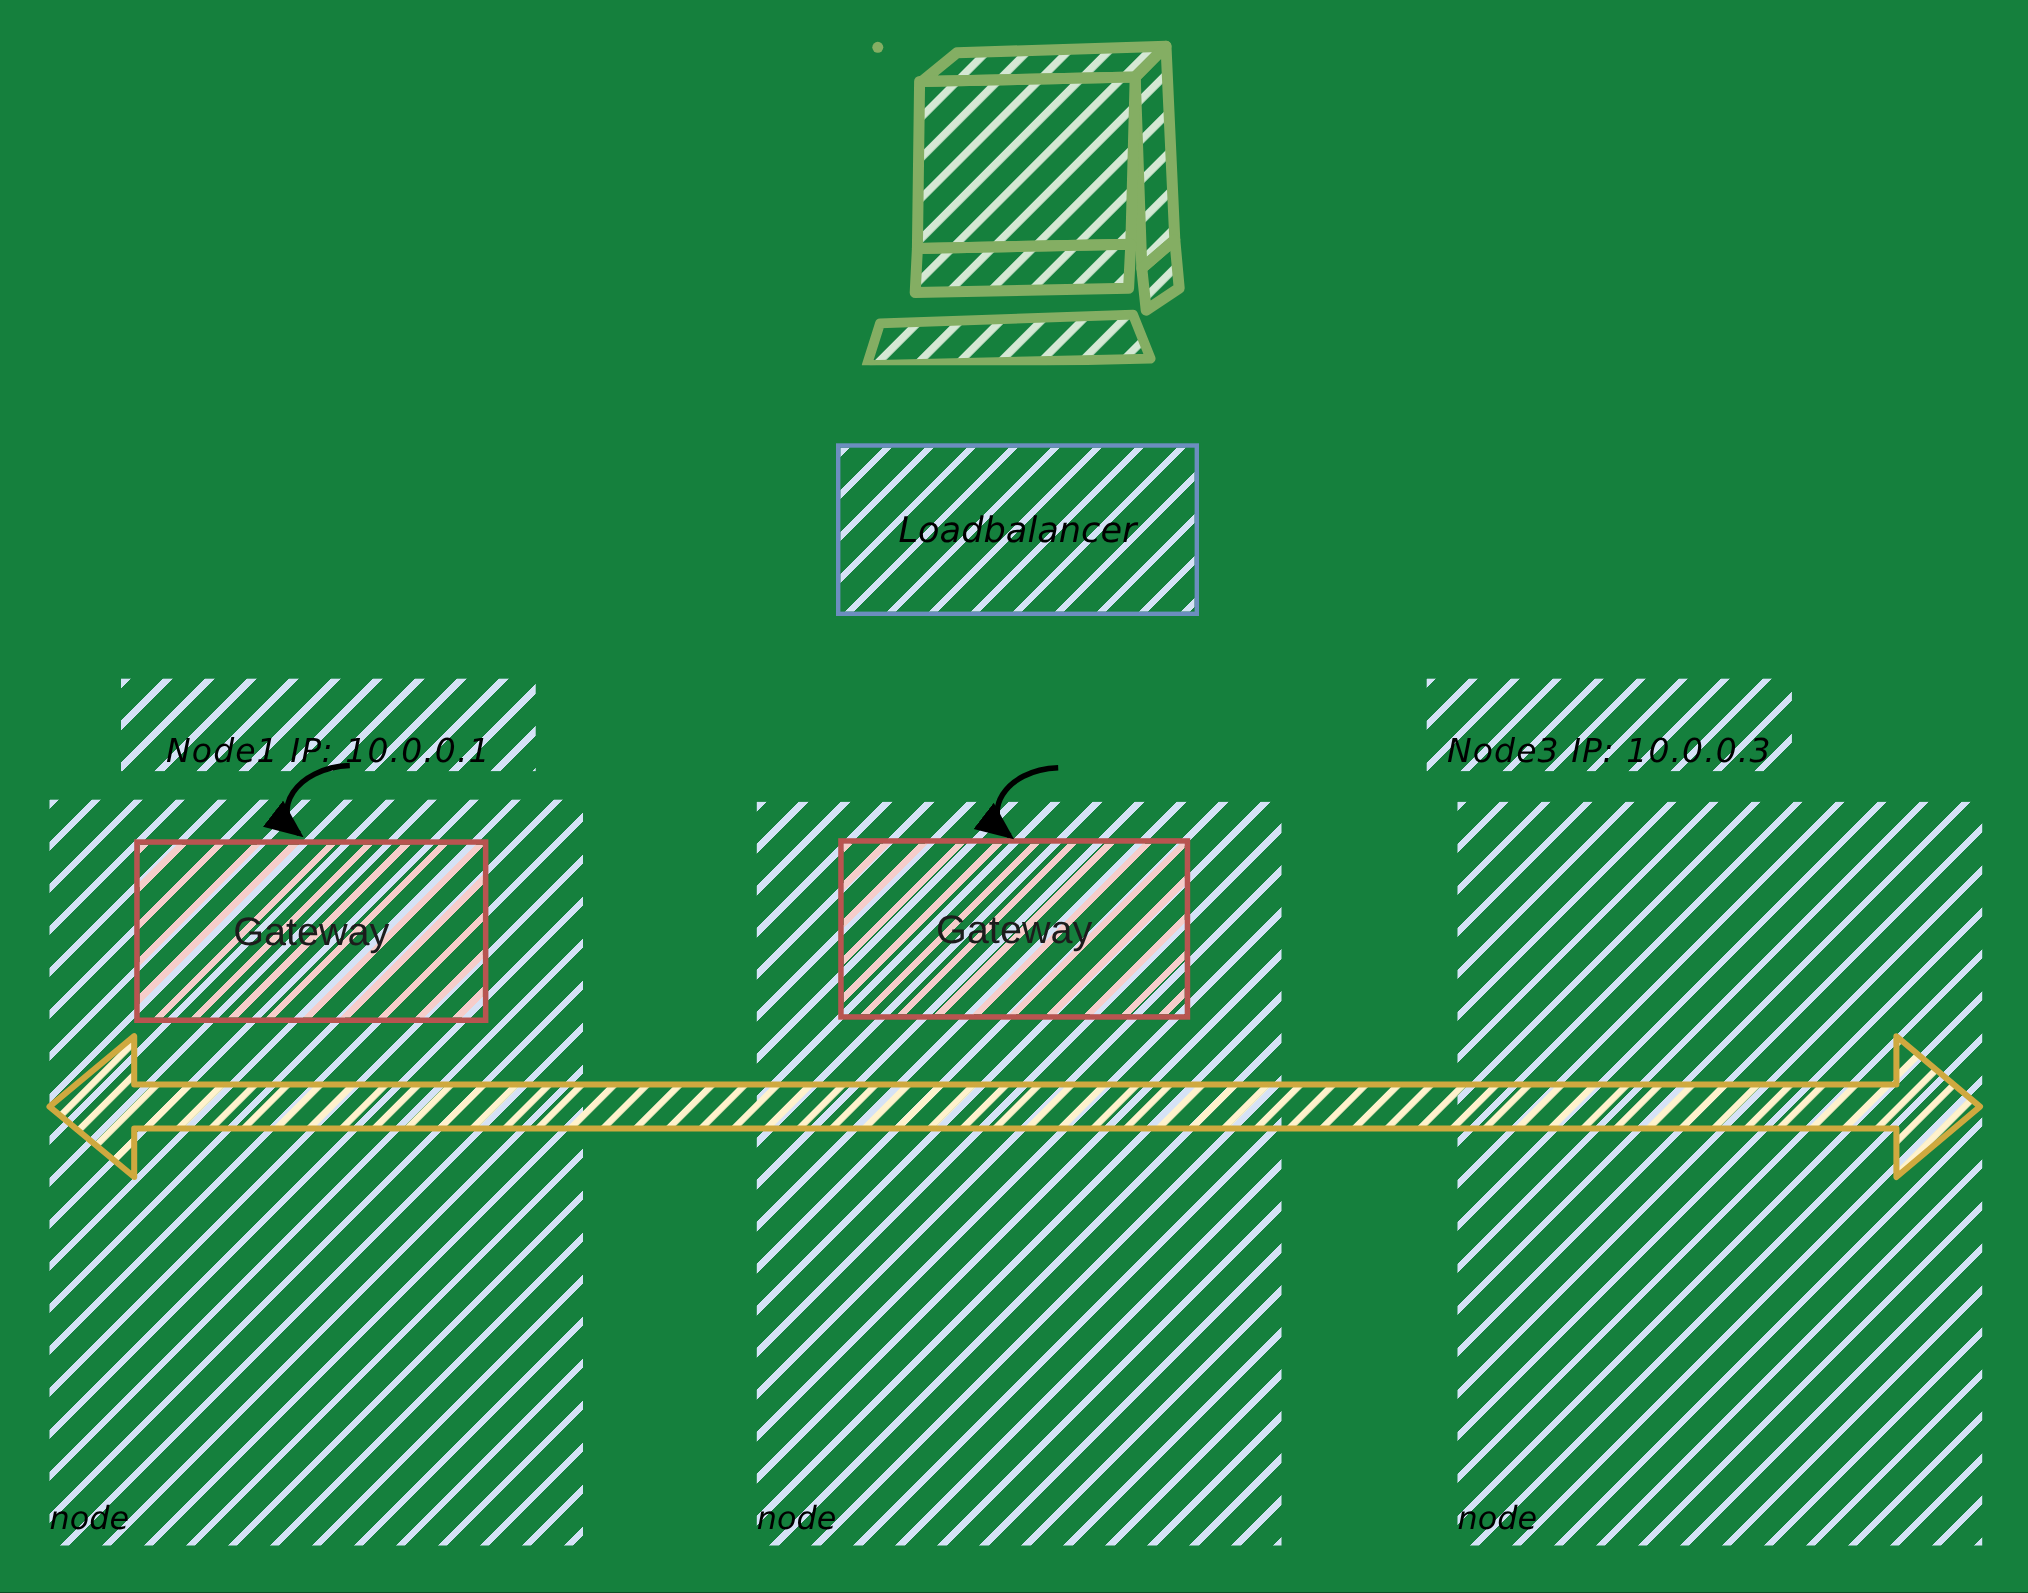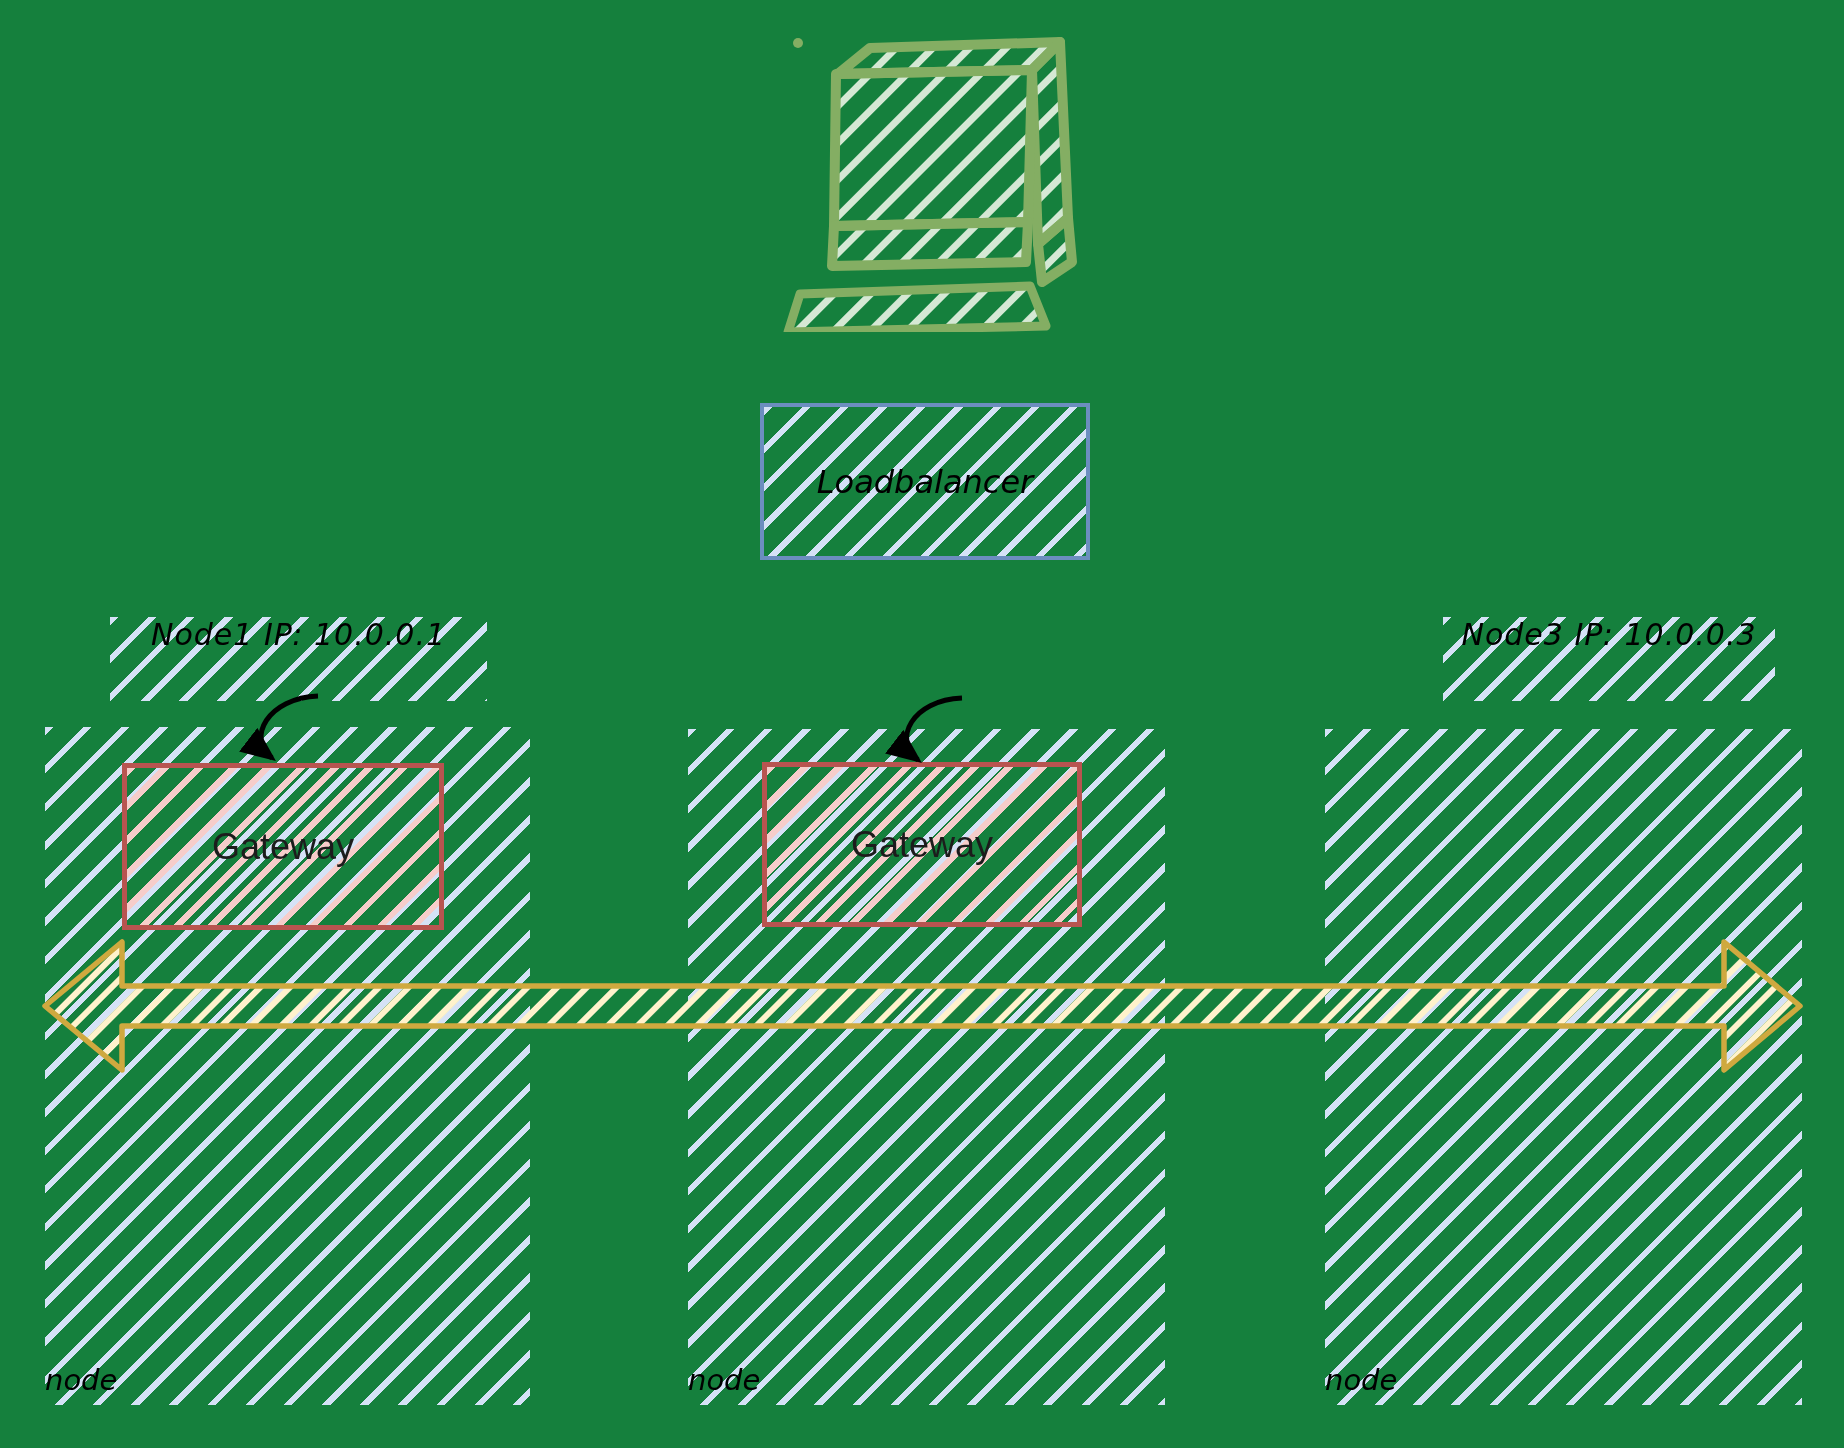--- a/index.html
+++ b/index.html
@@ -8,21 +8,21 @@
   .abs{position:absolute;}
   
   .hatch-blue{background-image:repeating-linear-gradient(135deg,
       #d5e2f6 0px,#d5e2f6 6px,transparent 6px,transparent 27px);}
   .hatch-pink{background-image:repeating-linear-gradient(135deg,
       #f6cdca 0px,#f6cdca 6px,transparent 6px,transparent 24px);}
   .loadbalancer{left:760px;top:403px;width:330px;height:157px;box-sizing:border-box;
       border:4px solid #6c8ebf;display:flex;align-items:center;justify-content:center;}
   .hand{font-family:"DejaVu Sans",sans-serif;font-style:italic;color:#000;}
   .lb-label{font-size:32px;}
-  .node-band{top:617px;height:84px;display:flex;align-items:flex-start;justify-content:center;}
+  .node-band{top:617px;height:84px;display:flex;align-items:flex-end;justify-content:center;}
   .band-label{font-size:30px;letter-spacing:1px;white-space:nowrap;}
   .node-box{top:727px;height:678px;}
   .node-footer{position:absolute;left:0;right:0;bottom:8px;text-align:left;font-size:29px;}
   .gateway{position:absolute;box-sizing:border-box;border:5px solid #b85450;
       display:flex;align-items:center;justify-content:center;}
   .gw-label{font-size:36px;color:#1c1c1c;font-family:"Liberation Sans",sans-serif;}
   .arrow-label{left:690px;top:984px;width:462px;height:39px;background:#ffffff;
       display:flex;align-items:center;justify-content:center;font-size:32px;color:#000;
       white-space:nowrap;}
   svg{display:block;}
@@ -49,21 +49,21 @@
     <circle cx="28" cy="21" r="5" fill="#84ae63" stroke="none"></circle>
   </svg>
 
   <div class="abs hatch-blue loadbalancer">
     <span class="hand lb-label">Loadbalancer</span>
   </div>
 
   <div class="abs hatch-blue node-band" style="left:110px;width:377px;">
     <span class="hand band-label">Node1 IP: 10.0.0.1</span>
   </div>
-  <div class="abs hatch-blue node-band" style="left:1443px;width:332px;">
+  <div class="abs hatch-blue node-band" style="left:1297px;width:332px;">
     <span class="hand band-label">Node3 IP: 10.0.0.3</span>
   </div>
 
   <div class="abs hatch-blue node-box" style="left:45px;width:485px;">
     <div class="gateway hatch-pink" style="left:77px;top:36px;width:322px;height:167px;">
       <span class="gw-label">Gateway</span>
     </div>
     <div class="hand node-footer">node</div>
   </div>
 

